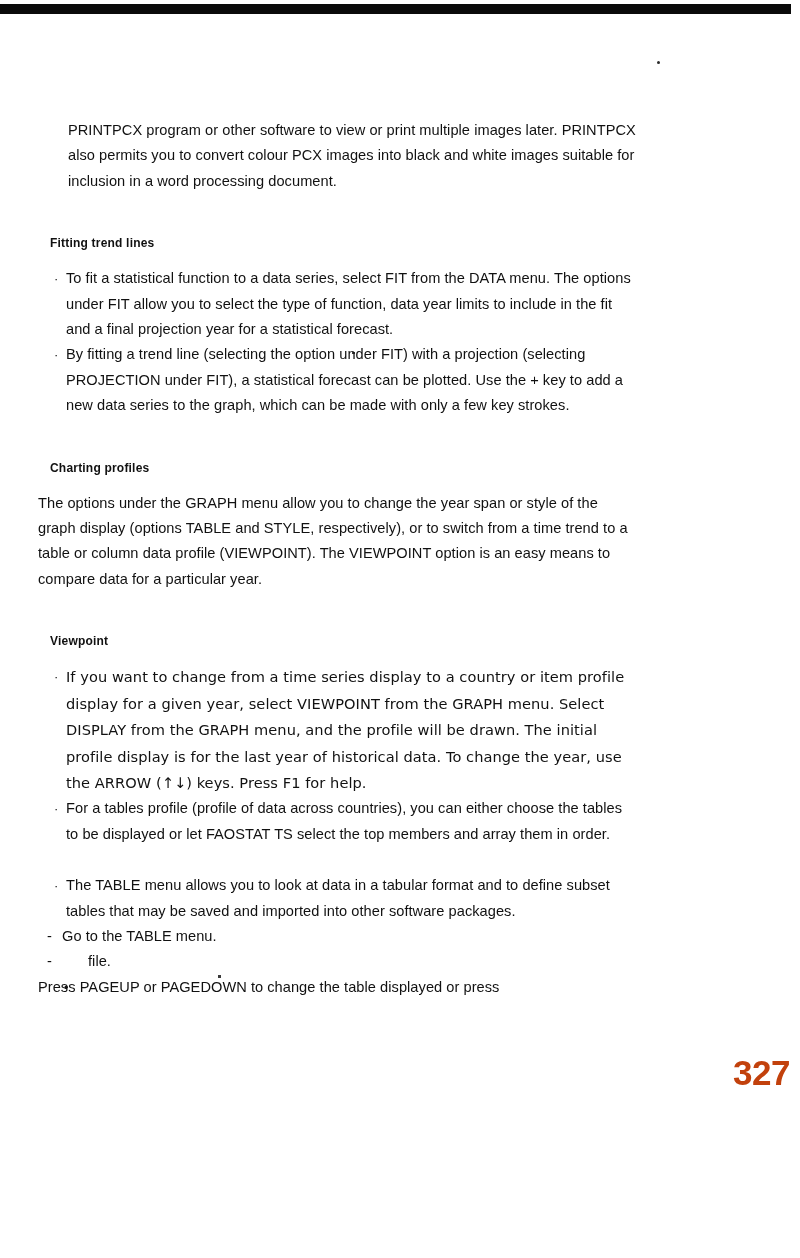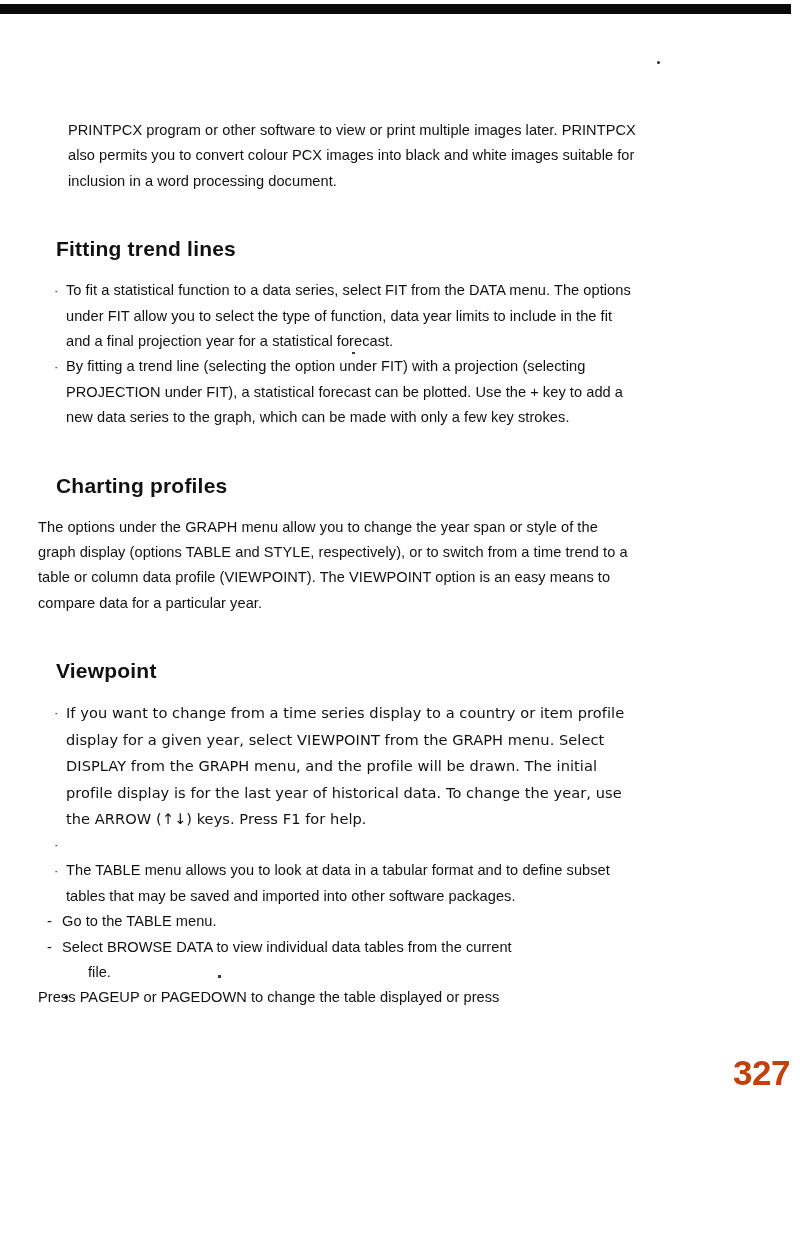--- a/index.html
+++ b/index.html
@@ -68,23 +68,23 @@
   .para, .bullet, .dash, .sub-bullet, .heading {
     font-size: 14.6px;
     line-height: 25.4px;
     letter-spacing: 0.05px;
     color: #111111;
     -webkit-font-smoothing: none;
   }
 
   .heading {
     font-weight: bold;
-    font-size: 21px;
+    font-size: 12px;
     letter-spacing: 0.2px;
-    margin: 18px;
+    margin: 12px;
     padding: 0;
     line-height: 22px;
   }
 
   .para {
     margin: 0;
   }
 
   
   .para-indent-block {
@@ -191,37 +191,37 @@
     <div class="gap-lg"></div>
     <h2 class="heading">Viewpoint</h2>
 
     <ul class="list">
       <li class="bullet">
         <span class="mark">·</span>
         <span class="arrows">If you want to change from a time series display to a country or item profile display for a given year, select VIEWPOINT from the GRAPH menu. Select DISPLAY from the GRAPH menu, and the profile will be drawn. The initial profile display is for the last year of historical data. To change the year, use the ARROW (↑↓) keys. Press F1 for help.</span>
       </li>
       <li class="bullet">
         <span class="mark">·</span>
+        <span>For a tables profile (profile of data across countries), you can either choose the tables to be displayed or let FAOSTAT TS select the top members and array them in order.</span>
       </li>
     </ul>
 
     <div class="gap-lg"></div>
 
     <ul class="list">
       <li class="bullet">
         <span class="mark">·</span>
         <span>The TABLE menu allows you to look at data in a tabular format and to define subset tables that may be saved and imported into other software packages.</span>
       </li>
       <li class="dash">
         <span class="mark">-</span>
         <span>Go to the TABLE menu.</span>
       </li>
       <li class="dash">
         <span class="mark">-</span>
-        <span>Select BROWSE DATA to view individual data tables from the current</span>
         <span class="cont-indent">file.</span>
       </li>
       <li class="sub-bullet">
         <span class="mark">•</span>
       </li>
     </ul>
     <p class="para">Press PAGEUP or PAGEDOWN to change the table displayed or press</p>
 
   </div>
 

